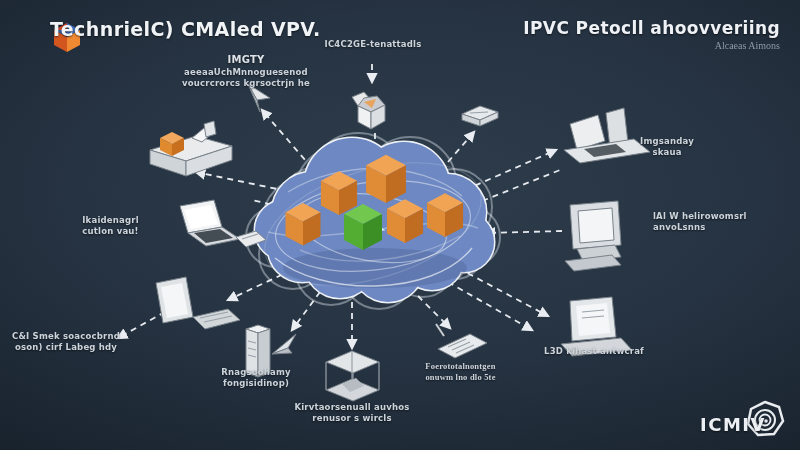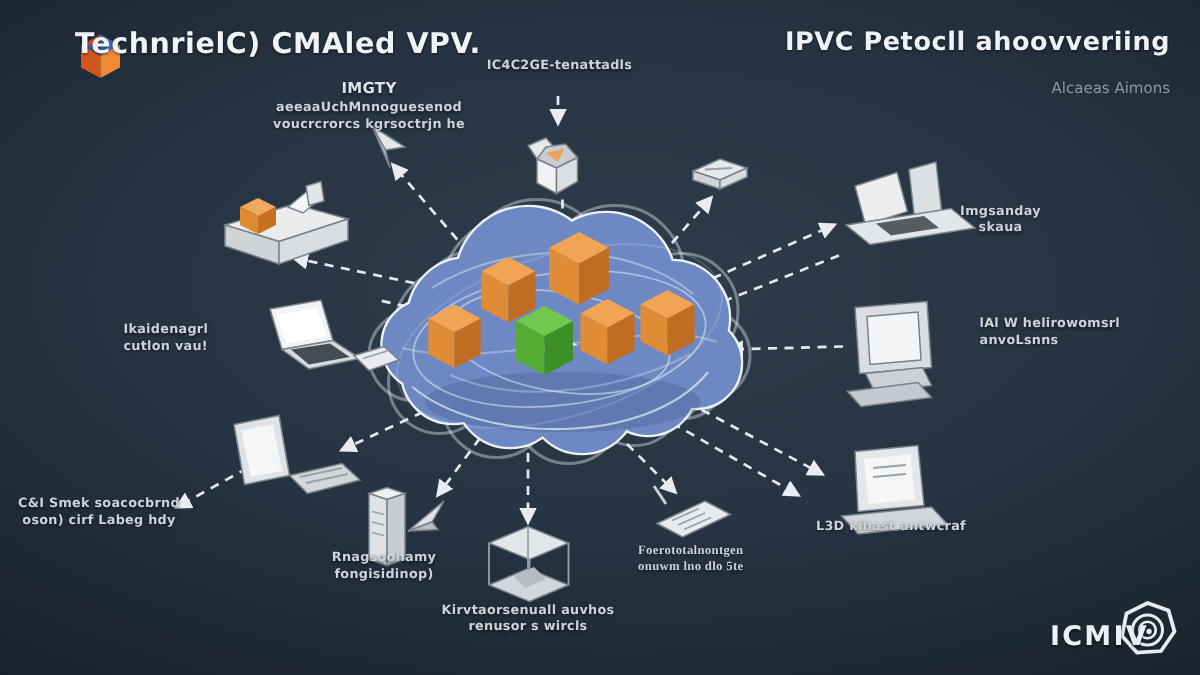--- a/index.html
+++ b/index.html
@@ -13,21 +13,21 @@
     position:absolute;color:#ccd3da;font-size:8.5px;font-weight:600;
     text-align:center;line-height:1.35;letter-spacing:.2px;
     text-shadow:0 1px 2px rgba(0,0,0,.55);
   }
   .label.align-left{text-align:left;}
   .label .big{font-size:10px;font-weight:700;color:#dde3e9;}
   .hdr-left{position:absolute;left:50px;top:18px;display:flex;align-items:center;gap:10px;}
   .hdr-title{font-size:19px;font-weight:700;color:#f1f4f7;letter-spacing:.4px;text-shadow:0 1px 2px rgba(0,0,0,.6);}
   .hdr-right{position:absolute;right:20px;top:18px;text-align:right;}
   .hdr-right-title{font-size:17px;font-weight:700;color:#eef1f5;letter-spacing:.4px;text-shadow:0 1px 2px rgba(0,0,0,.6);}
-  .hdr-right-sub{font-size:10px;font-weight:400;color:#8e99a4;margin-top:16px;}
+  .hdr-right-sub{font-size:10px;font-weight:400;color:#8e99a4;margin-top:2px;font-family:Liberation Serif, serif;}
   .footer-brand{position:absolute;left:700px;top:414px;font-size:18px;font-weight:700;color:#eceff3;letter-spacing:1.5px;text-shadow:0 1px 2px rgba(0,0,0,.6);}
   
   .cloud-sketch{fill:none;stroke:rgba(233,239,247,.40);stroke-width:2px;}
   .cloud-body{fill:#6d88c2;stroke:#edf1f6;stroke-width:3px;}
   .cloud-cover{fill:#6d88c2;stroke:none;}
   .orbit{fill:none;stroke:rgba(240,244,249,.5);stroke-width:1.2px;}
   .netcurve{fill:none;stroke:rgba(245,248,251,.65);stroke-width:1.4px;}
   .dash{fill:none;stroke:#e6eaef;stroke-width:1.8px;stroke-dasharray:6 5;}
   .ic-stroke{stroke:#79828a;stroke-width:1px;}
   .ic-line{stroke:#99a1a9;stroke-width:1.2px;}

